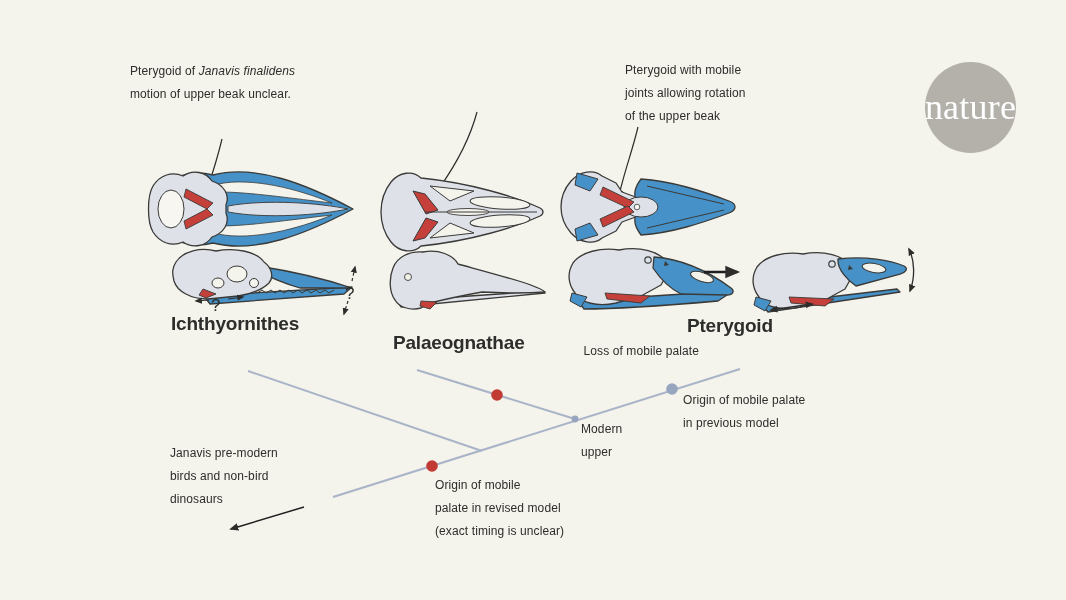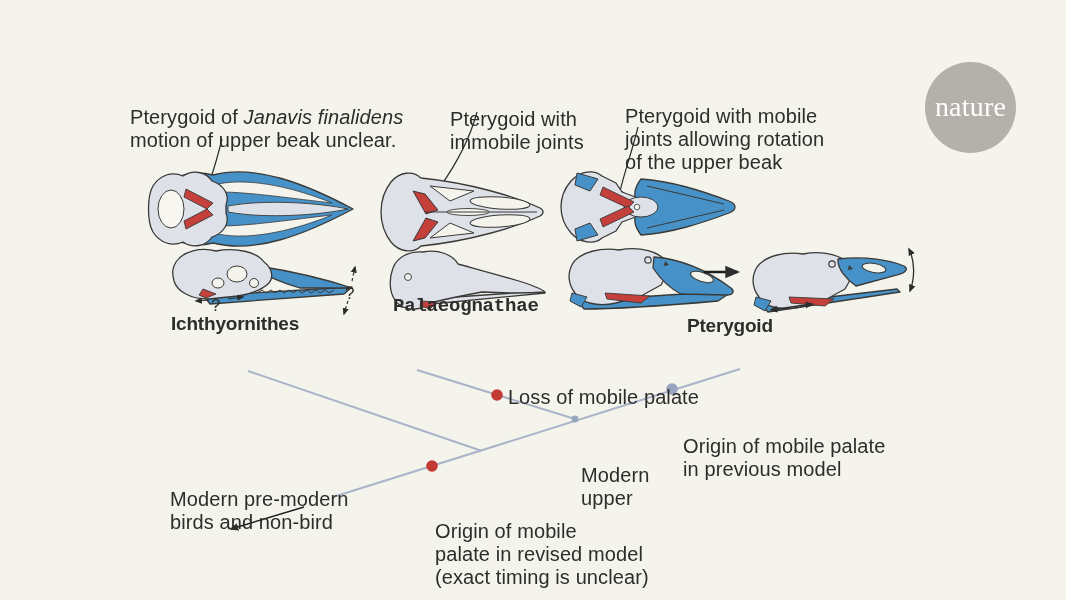--- a/index.html
+++ b/index.html
@@ -2,30 +2,30 @@
 <html style="--background: #f4f3ec; --ink: #2d2d2b; --skull-blue: #4691c7; --skull-gray: #dfe1e9; --skull-red: #c5403a; --skull-outline: #3a3a38; --tree-line: #a9b4c8; --node-red: #c13a34; --node-blue-gray: #97a5bf; --logo-gray: #b3b1aa; --logo-text: #ffffff;"><head>
 <meta charset="utf-8">
 <style>
   html,body{margin:0;padding:0;}
   .canvas{
     position:relative;width:1066px;height:600px;overflow:hidden;
     background:var(--background,#f4f3ec);
     font-family:"Liberation Sans","DejaVu Sans",sans-serif;
     color:var(--ink,#2d2d2b);
   }
-  .note{position:absolute;font-size:20px;line-height:23px;letter-spacing:.1px;margin-top:46px;}
+  .note{position:absolute;font-size:12px;line-height:23px;letter-spacing:.1px;}
   .note .ln{display:block;}
   .clade-label{position:absolute;font-size:19px;font-weight:700;letter-spacing:-.2px;}
   .logo-circle{
     position:absolute;left:925px;top:62px;width:91px;height:91px;border-radius:50%;
     background:var(--logo-gray,#b3b1aa);display:flex;align-items:center;justify-content:center;
   }
   .logo-text{
     font-family:"Liberation Serif","DejaVu Serif",serif;
-    color:var(--logo-text,#fff);font-size:28px;letter-spacing:.2px;padding-bottom:2px;
+    color:var(--logo-text,#fff);font-size:36px;letter-spacing:.2px;padding-bottom:2px;
   }
   svg.overlay{position:absolute;left:0;top:0;}
   .qmark{font-size:17px;fill:var(--ink,#2d2d2b);font-family:"Liberation Sans","DejaVu Sans",sans-serif;}
 </style>
 </head>
 <body>
 
 <div class="canvas">
 
   <svg class="overlay" width="1066" height="600" viewBox="0 0 1066 600">
@@ -143,52 +143,49 @@
     <circle cx="432" cy="466" r="5.8" fill="var(--node-red)"></circle>
     <circle cx="672" cy="389" r="5.8" fill="var(--node-blue-gray)"></circle>
     <line x1="304" y1="507" x2="231" y2="529" stroke="#1e1e1e" stroke-width="1.5" marker-end="url(#ah)"></line>
   </svg>
 
   <div class="note" style="left:130px;top:60px;width:330px;">
     <span class="ln"><span>Pterygoid of </span><i>Janavis finalidens</i></span>
     <span class="ln">motion of upper beak unclear.</span>
   </div>
 
-  <div class="note" style="left:450px;top:62px;width:200px;">
-    <span class="ln">Pterygoid with</span>
-    <span class="ln">immobile joints</span>
-  </div>
 
   <div class="note" style="left:625px;top:59px;width:240px;">
     <span class="ln">Pterygoid with mobile</span>
     <span class="ln">joints allowing rotation</span>
     <span class="ln">of the upper beak</span>
   </div>
 
   <div class="clade-label" style="left:171px;top:313px;">Ichthyornithes</div>
-  <div class="clade-label" style="left:393px;top:295px;font-family:Liberation Mono, monospace;">Palaeognathae</div>
+  <div class="clade-label" style="left:393px;top:332px;">Palaeognathae</div>
   <div class="clade-label" style="left:687px;top:315px;">Pterygoid</div>
 
   <div class="note" style="left:489px;top:340px;width:210px;text-align:right;">
     <span class="ln">Loss of mobile palate</span>
   </div>
 
   <div class="note" style="left:683px;top:389px;width:230px;">
     <span class="ln">Origin of mobile palate</span>
     <span class="ln">in previous model</span>
   </div>
 
   <div class="note" style="left:581px;top:418px;width:110px;">
     <span class="ln">Modern</span>
     <span class="ln">upper</span>
   </div>
 
   <div class="note" style="left:170px;top:442px;width:200px;">
-    <span class="ln">Modern pre-modern</span>
+    <span class="ln">Janavis pre-modern</span>
     <span class="ln">birds and non-bird</span>
+    <span class="ln">dinosaurs</span>
   </div>
 
   <div class="note" style="left:435px;top:474px;width:240px;">
     <span class="ln">Origin of mobile</span>
     <span class="ln">palate in revised model</span>
     <span class="ln">(exact timing is unclear)</span>
   </div>
 
   <div class="logo-circle">
     <span class="logo-text">nature</span>

